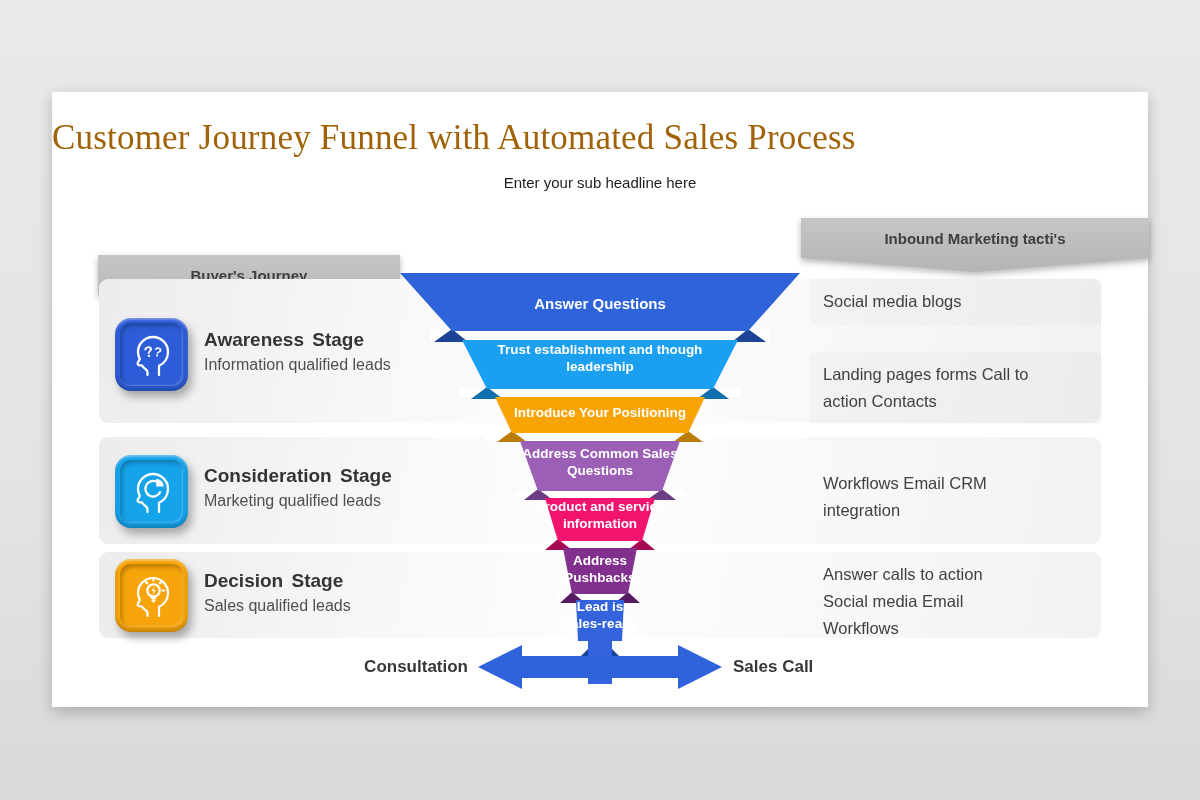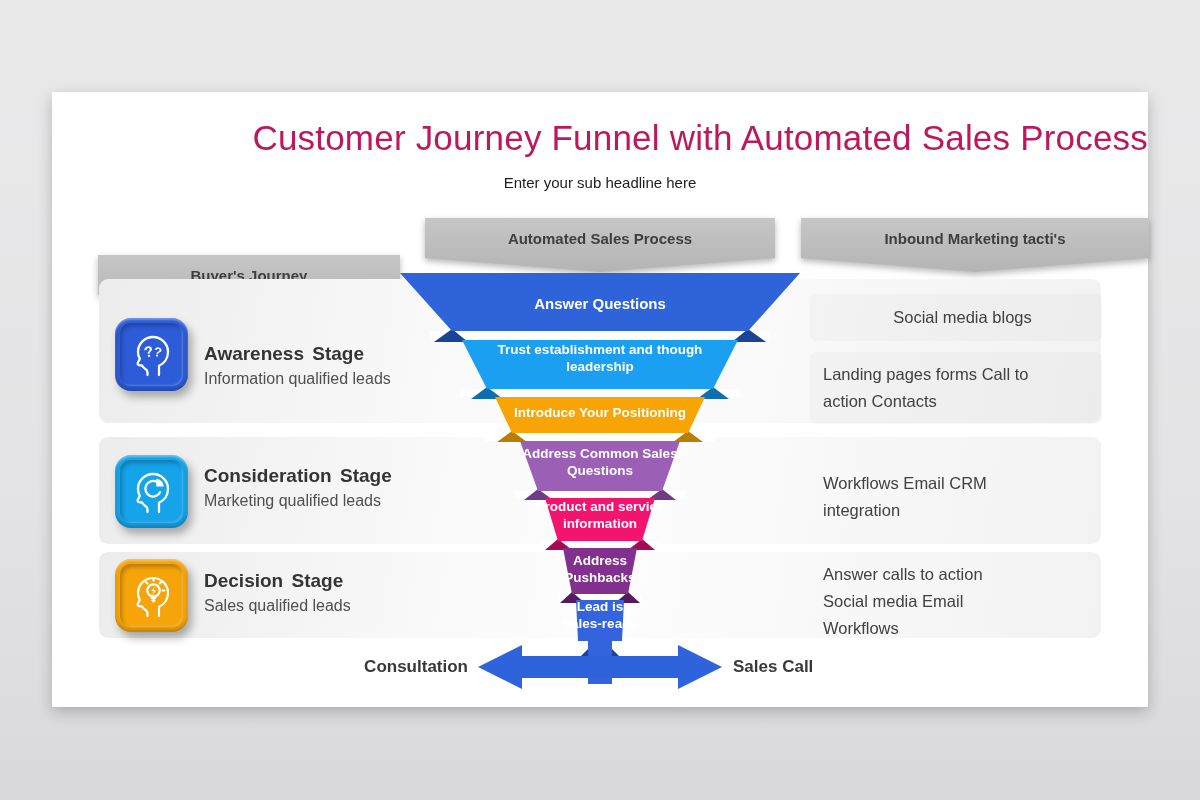--- a/index.html
+++ b/index.html
@@ -7,22 +7,22 @@
   body {
     font-family:"Liberation Sans","DejaVu Sans",sans-serif;
     background:linear-gradient(180deg,#e9e9ea 0%,#e4e4e6 60%,#d9d9db 100%);
     position:relative; overflow:hidden;
   }
   .card {
     position:absolute; left:52px; top:92px; width:1096px; height:615px;
     background:#ffffff; box-shadow:0 5px 14px rgba(0,0,0,.22);
   }
   .title {
-    position:absolute; top:26px; left:0; width:100%; text-align:right;
-    font-size:35px; font-weight:500; color:#be185d; letter-spacing:.2px;
+    position:absolute; top:26px; left:0; width:100%; text-align:left;
+    font-size:35px; font-weight:500; color:#a16207; letter-spacing:.2px;font-family:Liberation Serif, serif;
   }
   .subtitle {
     position:absolute; top:82px; left:0; width:100%; text-align:center;
     font-size:15px; color:#1d1d1d;
   }
   .ribbon-wrap { position:absolute; top:126px; height:54px; filter:drop-shadow(0 3px 3px rgba(0,0,0,.28)); }
   .ribbon {
     width:100%; height:100%;
     background:linear-gradient(180deg,#c6c6c6 0%,#b4b4b4 100%);
     clip-path:polygon(0 0,100% 0,100% 74%,50% 100%,0 74%);
@@ -60,39 +60,36 @@
 <body>
 
 <div class="card">
 
   <div class="title">Customer Journey Funnel with Automated Sales Process</div>
   <div class="subtitle">Enter your sub headline here</div>
 
   <div class="ribbon-wrap" style="left:46px;width:302px;margin-top:37px;">
     <div class="ribbon">Buyer's Journey</div>
   </div>
-  <div class="ribbon-wrap" style="left:373px;width:350px;">
-    <div class="ribbon">Automated Sales Process</div>
-  </div>
   <div class="ribbon-wrap" style="left:749px;width:348px;">
     <div class="ribbon">Inbound Marketing tacti's</div>
   </div>
 
   <div class="row-band" style="top:187px;height:144px;"></div>
   <div class="row-band" style="top:345px;height:107px;"></div>
   <div class="row-band" style="top:460px;height:86px;"></div>
 
   <div class="stage-icon" style="top: 226px; background: rgb(45, 92, 216);">
     <svg width="50" height="50" viewBox="0 0 50 50" fill="none" stroke="#fff" stroke-width="2.3" stroke-linecap="round" stroke-linejoin="round">
       <path d="M20.5 45v-2.6c0-1.3-.7-2.4-1.8-3.1-1.5-1-2.8-2.3-3.7-3.8l-3-.4c-1.1-.2-1.7-1.4-1.2-2.3l2-3.9c-1.2-2.1-1.8-4.4-1.8-6.9C11 13.7 17.7 7 26 7s15 6.7 15 15c0 6.1-3.7 11.4-9 13.7V45"></path>
       <text x="17" y="27" font-size="15" font-weight="bold" fill="#fff" stroke="none" transform="rotate(-10 20 21)">?</text>
       <text x="27" y="26" font-size="13" font-weight="bold" fill="#fff" stroke="none" transform="rotate(9 29 21)">?</text>
     </svg>
   </div>
-  <div class="stage-text" style="top:251px;">
+  <div class="stage-text" style="top:237px;">
     <div class="stage-title">Awareness Stage</div>
     <div class="stage-sub">Information qualified leads</div>
   </div>
 
   <div class="stage-icon" style="top: 363px; background: rgb(21, 163, 234);">
     <svg width="50" height="50" viewBox="0 0 50 50" fill="none" stroke="#fff" stroke-width="2.3" stroke-linecap="round" stroke-linejoin="round">
       <path d="M20.5 45v-2.6c0-1.3-.7-2.4-1.8-3.1-1.5-1-2.8-2.3-3.7-3.8l-3-.4c-1.1-.2-1.7-1.4-1.2-2.3l2-3.9c-1.2-2.1-1.8-4.4-1.8-6.9C11 13.7 17.7 7 26 7s15 6.7 15 15c0 6.1-3.7 11.4-9 13.7V45"></path>
       <path d="M29.6 14.7a7.8 7.8 0 1 0 3.5 10.6"></path>
       <path d="M29.3 19.6v-7.8a7.8 7.8 0 0 1 7.4 7.8z" fill="#fff" stroke="none"></path>
     </svg>
@@ -109,21 +106,21 @@
       <path d="M26.5 9.6V7.8M32.8 12.4l1.4-1.4M20.2 12.4l-1.4-1.4M35.4 19.5h1.9M26.5 29.4v1.2"></path>
       <path d="M27.9 15.2l-3.5 4.8h2.4l-1.6 4.3 3.8-5.1h-2.5z" fill="#fff" stroke="none"></path>
       <path d="M24.6 27h3.8M25.2 29.3h2.6" stroke-width="1.8"></path>
     </svg>
   </div>
   <div class="stage-text" style="top:478px;">
     <div class="stage-title">Decision Stage</div>
     <div class="stage-sub">Sales qualified leads</div>
   </div>
 
-  <div class="tactic-box shaded" style="top:202px;height:47px;justify-content:center;">
+  <div class="tactic-box shaded" style="top:186px;height:47px;">
     <div class="tactic-text">Social media blogs</div>
   </div>
   <div class="tactic-box shaded" style="top:260px;height:72px;">
     <div class="tactic-text" style="max-width:235px;">Landing pages forms Call to action Contacts</div>
   </div>
   <div class="tactic-box" style="top:370px;height:70px;">
     <div class="tactic-text" style="max-width:205px;">Workflows Email CRM integration</div>
   </div>
   <div class="tactic-box" style="top:474px;height:70px;">
     <div class="tactic-text" style="max-width:215px;">Answer calls to action Social media Email Workflows</div>

